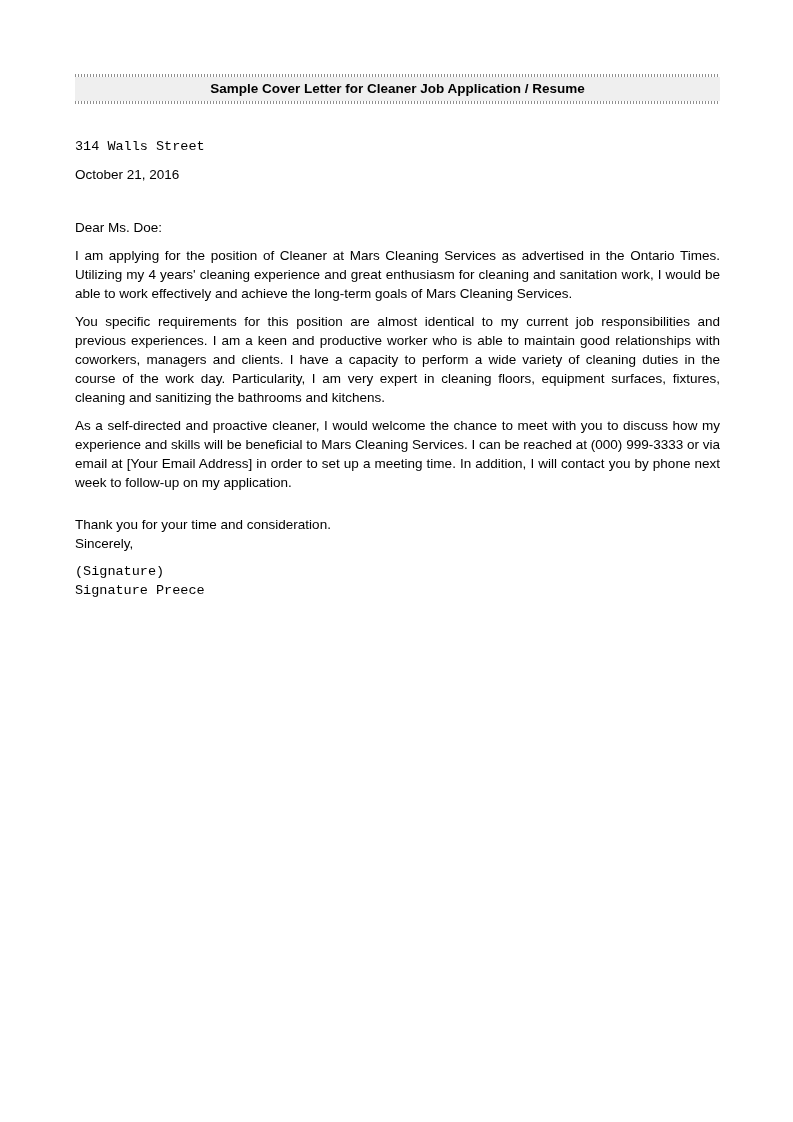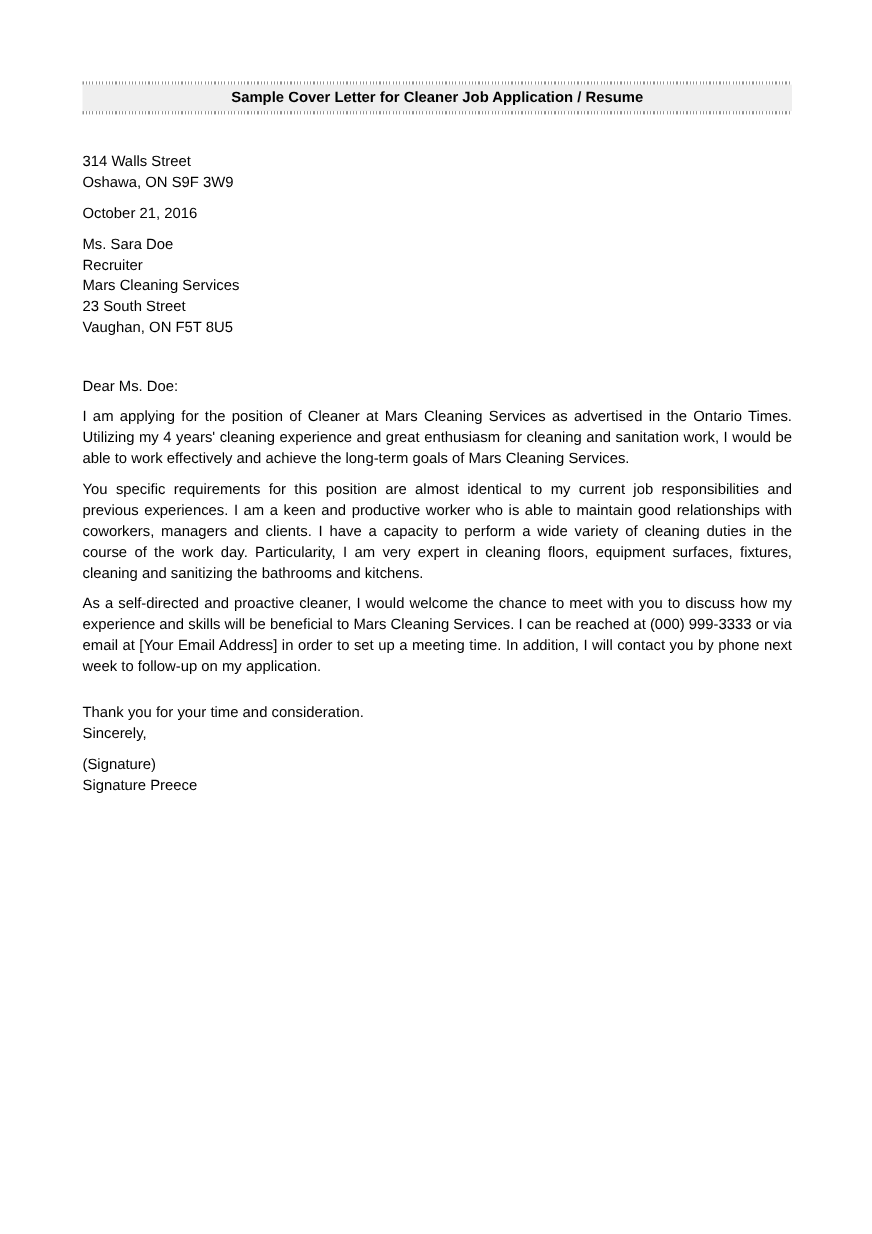--- a/index.html
+++ b/index.html
@@ -21,53 +21,45 @@
     background: repeating-linear-gradient(to right,
       #8f8f8f 0, #8f8f8f 1px, transparent 1px, transparent 3px);
   }
   .title-text {
     background: #efefef;
     text-align: center;
     font-weight: bold;
     font-size: 13.5px;
     padding: 2px 0 3px 0;
   }
-  .line { display: block; }
+  .line { display: block; font-family: Liberation Mono, monospace; }
   .block-gap-sm { margin-top: 9px; }
   .salutation { margin-top: 34px; }
   .para { text-align: justify; margin-top: 9px; }
   .para-last { text-align: left; margin-top: 23px; }
   .valediction { }
   .signature-block { margin-top: 9px; }
 </style>
 </head>
 <body>
 
 <div class="page">
 
   <div class="title-banner">
     <div class="dotted-line"></div>
     <div class="title-text">Sample Cover Letter for Cleaner Job Application / Resume</div>
     <div class="dotted-line"></div>
   </div>
 
   <div>
     <span class="line">314 Walls Street</span>
-    <span class="line">Oshawa, ON S9F 3W9</span>
   </div>
 
   <div class="block-gap-sm">October 21, 2016</div>
 
-  <div class="block-gap-sm">
-    <span class="line">Ms. Sara Doe</span>
-    <span class="line">Recruiter</span>
-    <span class="line">Mars Cleaning Services</span>
-    <span class="line">23 South Street</span>
-    <span class="line">Vaughan, ON F5T 8U5</span>
-  </div>
 
   <div class="salutation">Dear Ms. Doe:</div>
 
   <p class="para">I am applying for the position of Cleaner at Mars Cleaning Services as advertised in the Ontario Times. Utilizing my 4 years' cleaning experience and great enthusiasm for cleaning and sanitation work, I would be able to work effectively and achieve the long-term goals of Mars Cleaning Services.</p>
   <p class="para">You specific requirements for this position are almost identical to my current job responsibilities and previous experiences. I am a keen and productive worker who is able to maintain good relationships with coworkers, managers and clients. I have a capacity to perform a wide variety of cleaning duties in the course of the work day. Particularity, I am very expert in cleaning floors, equipment surfaces, fixtures, cleaning and sanitizing the bathrooms and kitchens.</p>
   <p class="para">As a self-directed and proactive cleaner, I would welcome the chance to meet with you to discuss how my experience and skills will be beneficial to Mars Cleaning Services. I can be reached at (000) 999-3333 or via email at [Your Email Address] in order to set up a meeting time. In addition, I will contact you by phone next week to follow-up on my application.</p>
   <p class="para-last">Thank you for your time and consideration.</p>
 
   <div class="valediction">Sincerely,</div>
 

